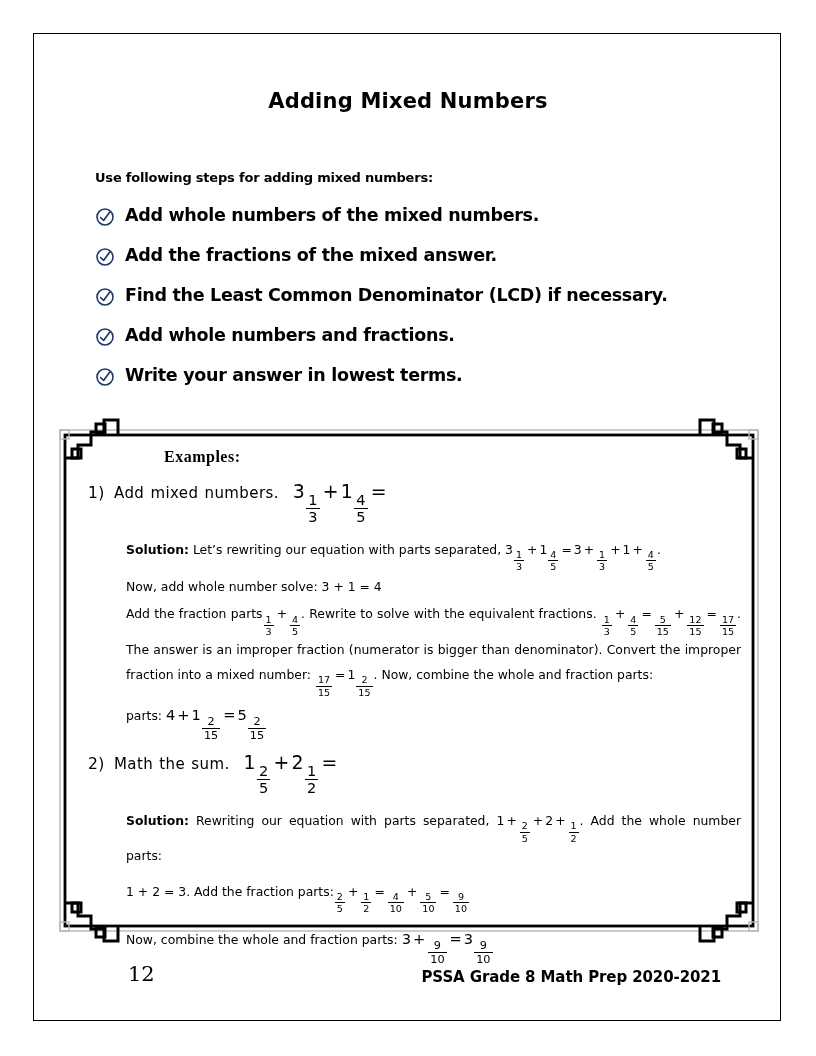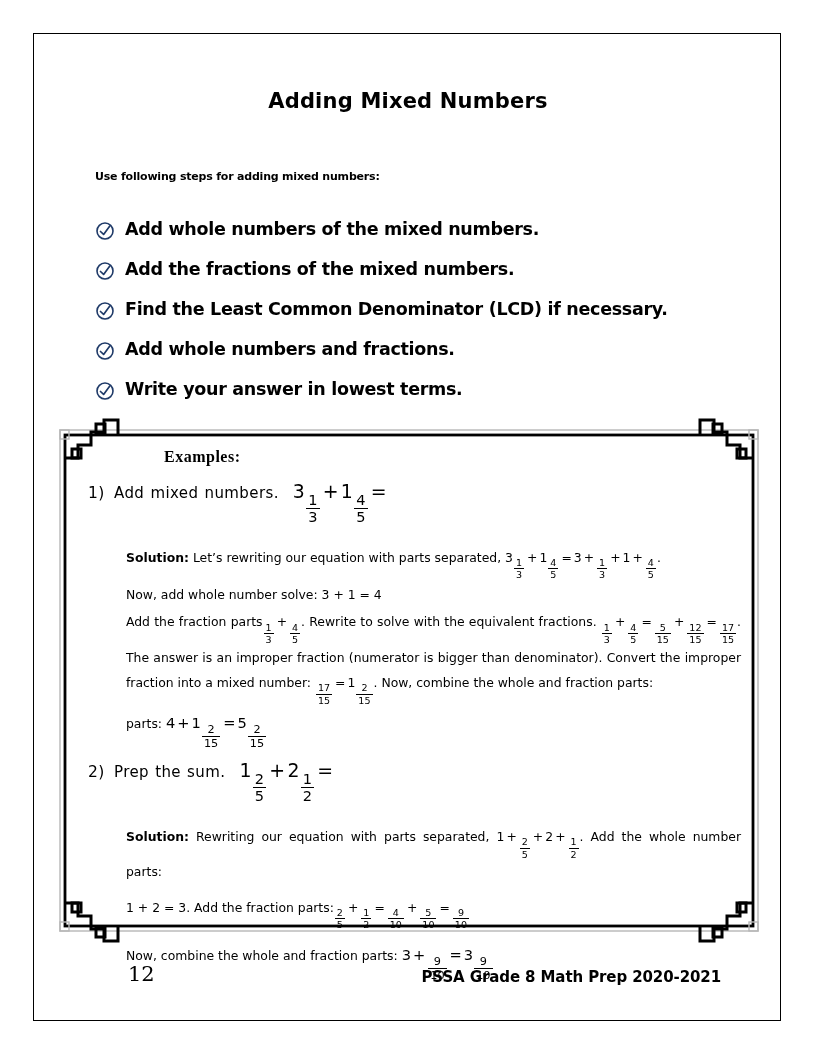--- a/index.html
+++ b/index.html
@@ -42,24 +42,24 @@
 
   
   .steps-block {
     position: absolute;
     left: 95px;
     top: 170px;
     width: 620px;
   }
   .intro-line {
     font-family: "DejaVu Sans", sans-serif;
-    font-size: 11px;
+    font-size: 13px;
     font-weight: 600;
     letter-spacing: -0.2px;
-    margin-bottom: 36px;
+    margin-bottom: 20px;
   }
   .step-row {
     display: flex;
     align-items: center;
     margin-bottom: 18px;
   }
   .step-icon {
     width: 20px;
     min-width: 20px;
     height: 20px;
@@ -127,21 +127,21 @@
     font-size: 15px;
     letter-spacing: 0.4px;
     word-spacing: 1px;
   }
   .problem-expr {
     margin-left: 14px;
     font-size: 15px;
   }
 
   .solution {
-    margin-top: 20px;
+    margin-top: 12px;
     font-size: 12.4px;
     font-family: "DejaVu Sans", sans-serif;
     line-height: 2.05;
     text-align: justify;
   }
   .solution p {
     margin: 0 0 2px 0;
   }
   .sol-label {
     font-weight: bold;
@@ -219,21 +219,21 @@
     <span class="step-text">Add whole numbers of the mixed numbers.</span>
   </div>
 
   <div class="step-row">
     <span class="step-icon">
       <svg width="20" height="20" viewBox="0 0 20 20">
         <circle cx="10" cy="10" r="8" fill="none" stroke="#1F3A68" stroke-width="1.6"></circle>
         <path d="M5.5 10.5 L8.6 13.4 L14.6 5.2" fill="none" stroke="#1F3A68" stroke-width="1.7" stroke-linecap="round" stroke-linejoin="round"></path>
       </svg>
     </span>
-    <span class="step-text">Add the fractions of the mixed numbers.</span>
+    <span class="step-text">Add the fractions of the mixed answer.</span>
   </div>
 
   <div class="step-row">
     <span class="step-icon">
       <svg width="20" height="20" viewBox="0 0 20 20">
         <circle cx="10" cy="10" r="8" fill="none" stroke="#1F3A68" stroke-width="1.6"></circle>
         <path d="M5.5 10.5 L8.6 13.4 L14.6 5.2" fill="none" stroke="#1F3A68" stroke-width="1.7" stroke-linecap="round" stroke-linejoin="round"></path>
       </svg>
     </span>
     <span class="step-text">Find the Least Common Denominator (LCD) if necessary.</span>
@@ -369,21 +369,21 @@
                   <span class="num">2</span>
                   <span class="den">15</span>
                 </span></span></span>
         </p>
       </div>
     </div>
 
     <div class="problem" style="margin-top:10px;">
       <div class="problem-head">
         <span class="problem-num">2)</span>
-        <span class="problem-prompt">Prep the sum.</span>
+        <span class="problem-prompt">Math the sum.</span>
         <span class="problem-expr big-math">
           <span class="mixed"><span class="whole">1</span><span class="frac">
                 <span class="num">2</span>
                 <span class="den">5</span>
               </span></span><span class="op">+</span><span class="mixed"><span class="whole">2</span><span class="frac">
                 <span class="num">1</span>
                 <span class="den">2</span>
               </span></span><span class="op">=</span>
         </span>
       </div>

